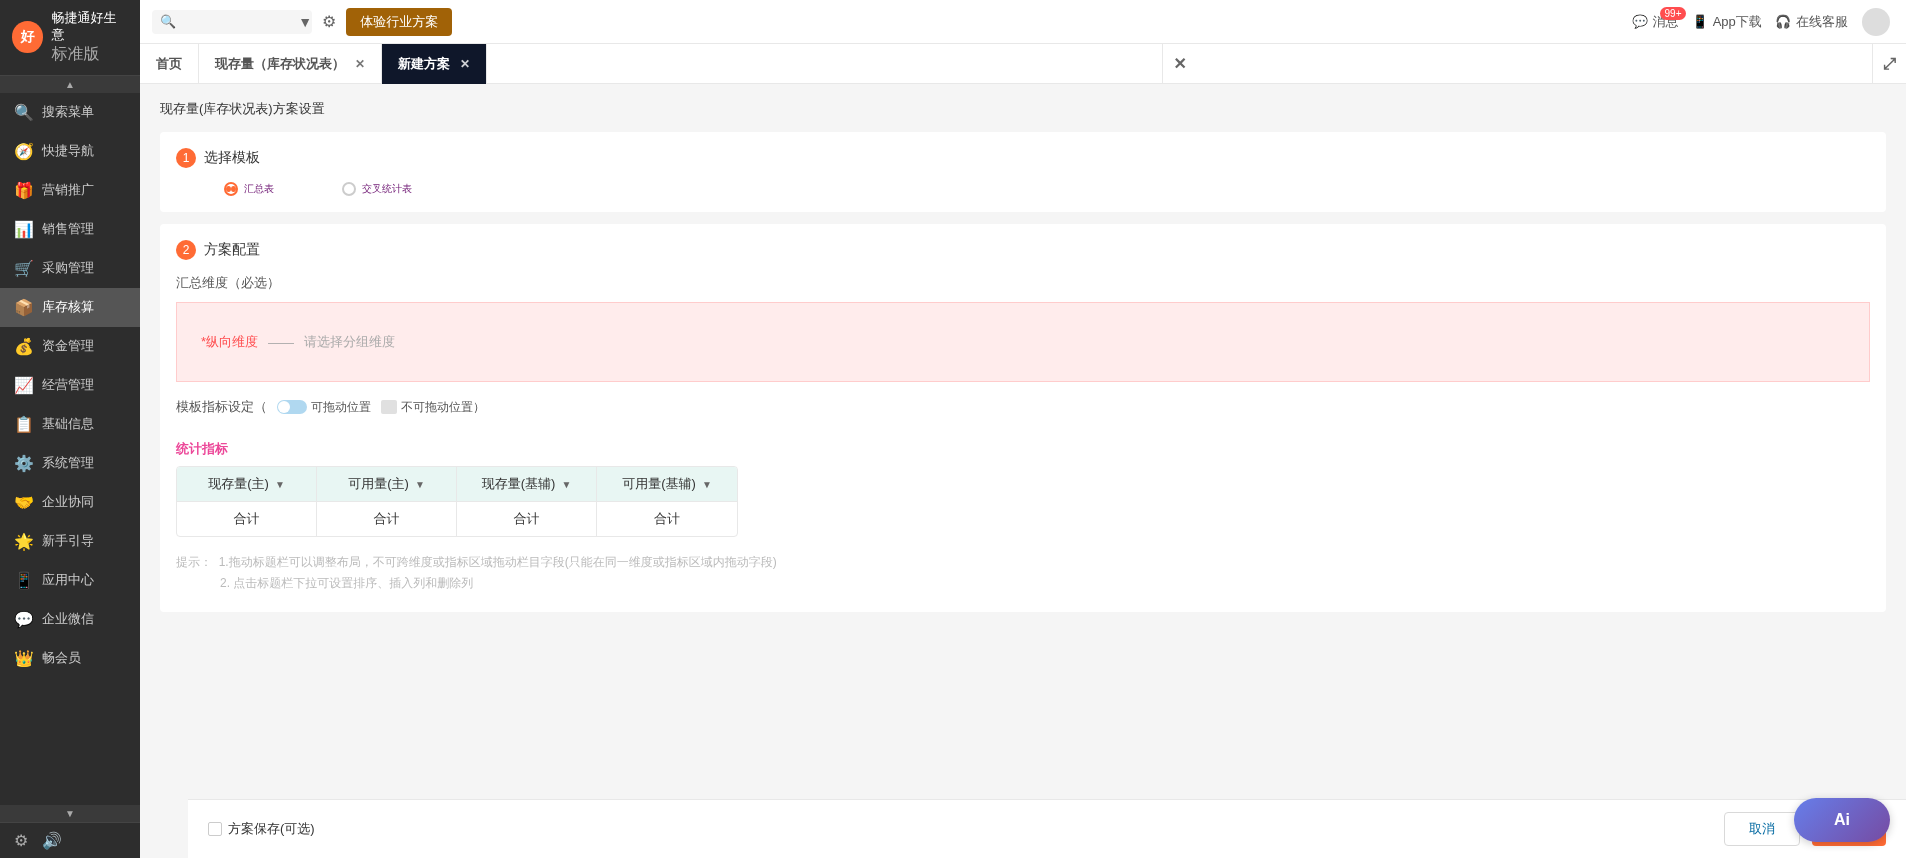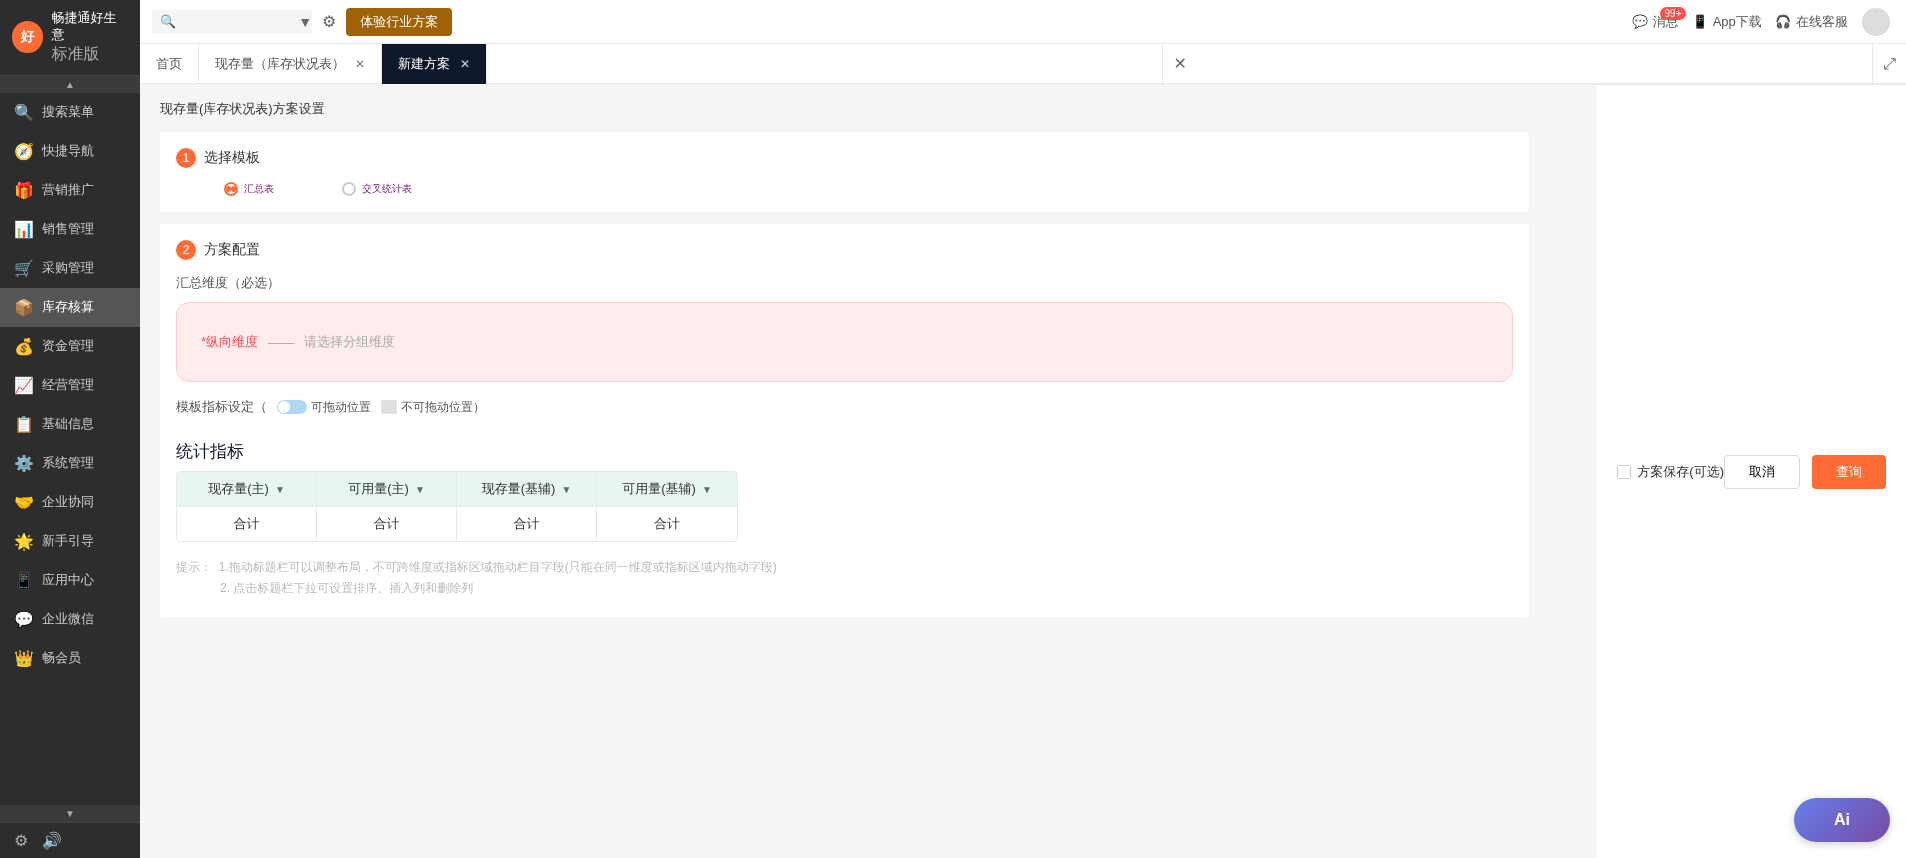--- a/index.html
+++ b/index.html
@@ -92,20 +92,21 @@
 
     
     .tabbar {
       background: #fff;
       height: 40px;
       display: flex;
       align-items: center;
       padding: 0 0 0 0;
       border-bottom: 1px solid #e8e8e8;
       gap: 0;
+      font-weight: bold;
     }
     .tab-item {
       display: flex; align-items: center; gap: 6px;
       padding: 0 16px; height: 40px; cursor: pointer;
       font-size: 13px; color: #555; border-right: 1px solid #e8e8e8;
       white-space: nowrap;
     }
     .tab-item.new-scheme { background: #0f172a; color: white; }
     .tab-item .tab-close { font-size: 12px; cursor: pointer; opacity: 0.8; margin-left: 4px; }
     .tabbar-close-btn, .tabbar-expand-btn {
@@ -142,21 +143,21 @@
       display: flex; align-items: center; justify-content: center;
     }
     .radio-dot.selected { border-color: #ff6b35; }
     .radio-dot.selected::after { content: ''; width: 6px; height: 6px; border-radius: 50%; background: #ff6b35; }
 
     
     .scheme-config { background: #fff; border-radius: 4px; padding: 16px; }
     .config-label { font-size: 13px; color: #555; margin-bottom: 10px; }
 
     .dimension-area {
-      background: #ffecec; border: 1px solid #ffcccc; border-radius: 13px;
+      background: #ffecec; border: 1px solid #ffcccc; border-radius: 0;
       padding: 20px 24px; margin-bottom: 16px; min-height: 80px;
       display: flex; align-items: center;
     }
     .dimension-required { color: #ff4d4f; font-weight: 500; }
     .dimension-arrow { color: #aaa; margin: 0 10px; }
     .dimension-placeholder { color: #aaa; }
 
     
     .indicator-settings { margin-bottom: 24px; text-align: right; }
     .indicator-label { font-size: 13px; color: #555; display: flex; align-items: center; gap: 10px; margin-bottom: 10px; }
@@ -171,21 +172,21 @@
     .indicator-toggle-fixed {
       display: inline-flex; align-items: center; gap: 4px;
     }
     .fixed-box {
       width: 16px; height: 14px; background: #e0e0e0; border-radius: 2px; position: relative; cursor: pointer;
       display: inline-block;
     }
 
     
     .stats-section { }
-    .stats-label { font-size: 17px; color: #0f172a; margin-bottom: 8px; font-weight: 400; }
+    .stats-label { font-size: 13px; color: #ec4899; margin-bottom: 8px; font-weight: 700; }
     .stats-table { border: 1px solid #e8e8e8; border-radius: 4px; overflow: hidden; display: inline-block; }
     .stats-table-header { display: flex; }
     .stats-col-header {
       background: #e8f6f3; border-right: 1px solid #e8e8e8;
       padding: 8px 20px; font-size: 13px; color: #333;
       display: flex; align-items: center; gap: 6px; min-width: 140px; justify-content: center;
     }
     .stats-col-header:last-child { border-right: none; }
     .stats-col-header .chev { font-size: 10px; color: #666; }
     .stats-table-body { display: flex; }
@@ -201,21 +202,21 @@
 
     
     .footer {
       background: #fff; border-top: 1px solid #e8e8e8;
       padding: 12px 20px; display: flex; align-items: center; justify-content: space-between; margin-left: 48px;
     }
     .save-check { display: flex; align-items: center; gap: 6px; font-size: 13px; color: #333; cursor: pointer; }
     .save-checkbox { width: 14px; height: 14px; border: 1px solid #ccc; border-radius: 2px; }
     .footer-buttons { display: flex; gap: 12px; }
     .btn-cancel {
-      background: #fff; border: 1px solid #d9d9d9; color: #000000;
+      background: #fff; border: 1px solid #d9d9d9; color: #0369a1;
       padding: 7px 24px; border-radius: 4px; font-size: 13px; cursor: pointer;
     }
     .btn-query {
       background: #ff6b35; border: none; color: white;
       padding: 7px 24px; border-radius: 4px; font-size: 13px; cursor: pointer;
     }
 
     
     .ai-fab {
       position: fixed; bottom: 16px; right: 16px;
@@ -347,21 +348,21 @@
       <span class="tab-close">✕</span>
     </div>
     <div class="tab-item new-scheme">
       <span>新建方案</span>
       <span class="tab-close">✕</span>
     </div>
     <div class="tabbar-close-btn">✕</div>
     <div class="tabbar-expand-btn">⤢</div>
   </div>
 
-  <div style="flex:1;display:flex;flex-direction:row;overflow:hidden;">
+  <div style="flex:1;display:flex;flex-direction:column;overflow:hidden;">
     <div class="content">
       <div class="page-title">现存量(库存状况表)方案设置</div>
 
       <div class="section">
         <div class="section-header">
           <div class="step-badge">1</div>
           <span class="section-title">选择模板</span>
         </div>
         <div class="template-options">
           <label class="radio-option">

